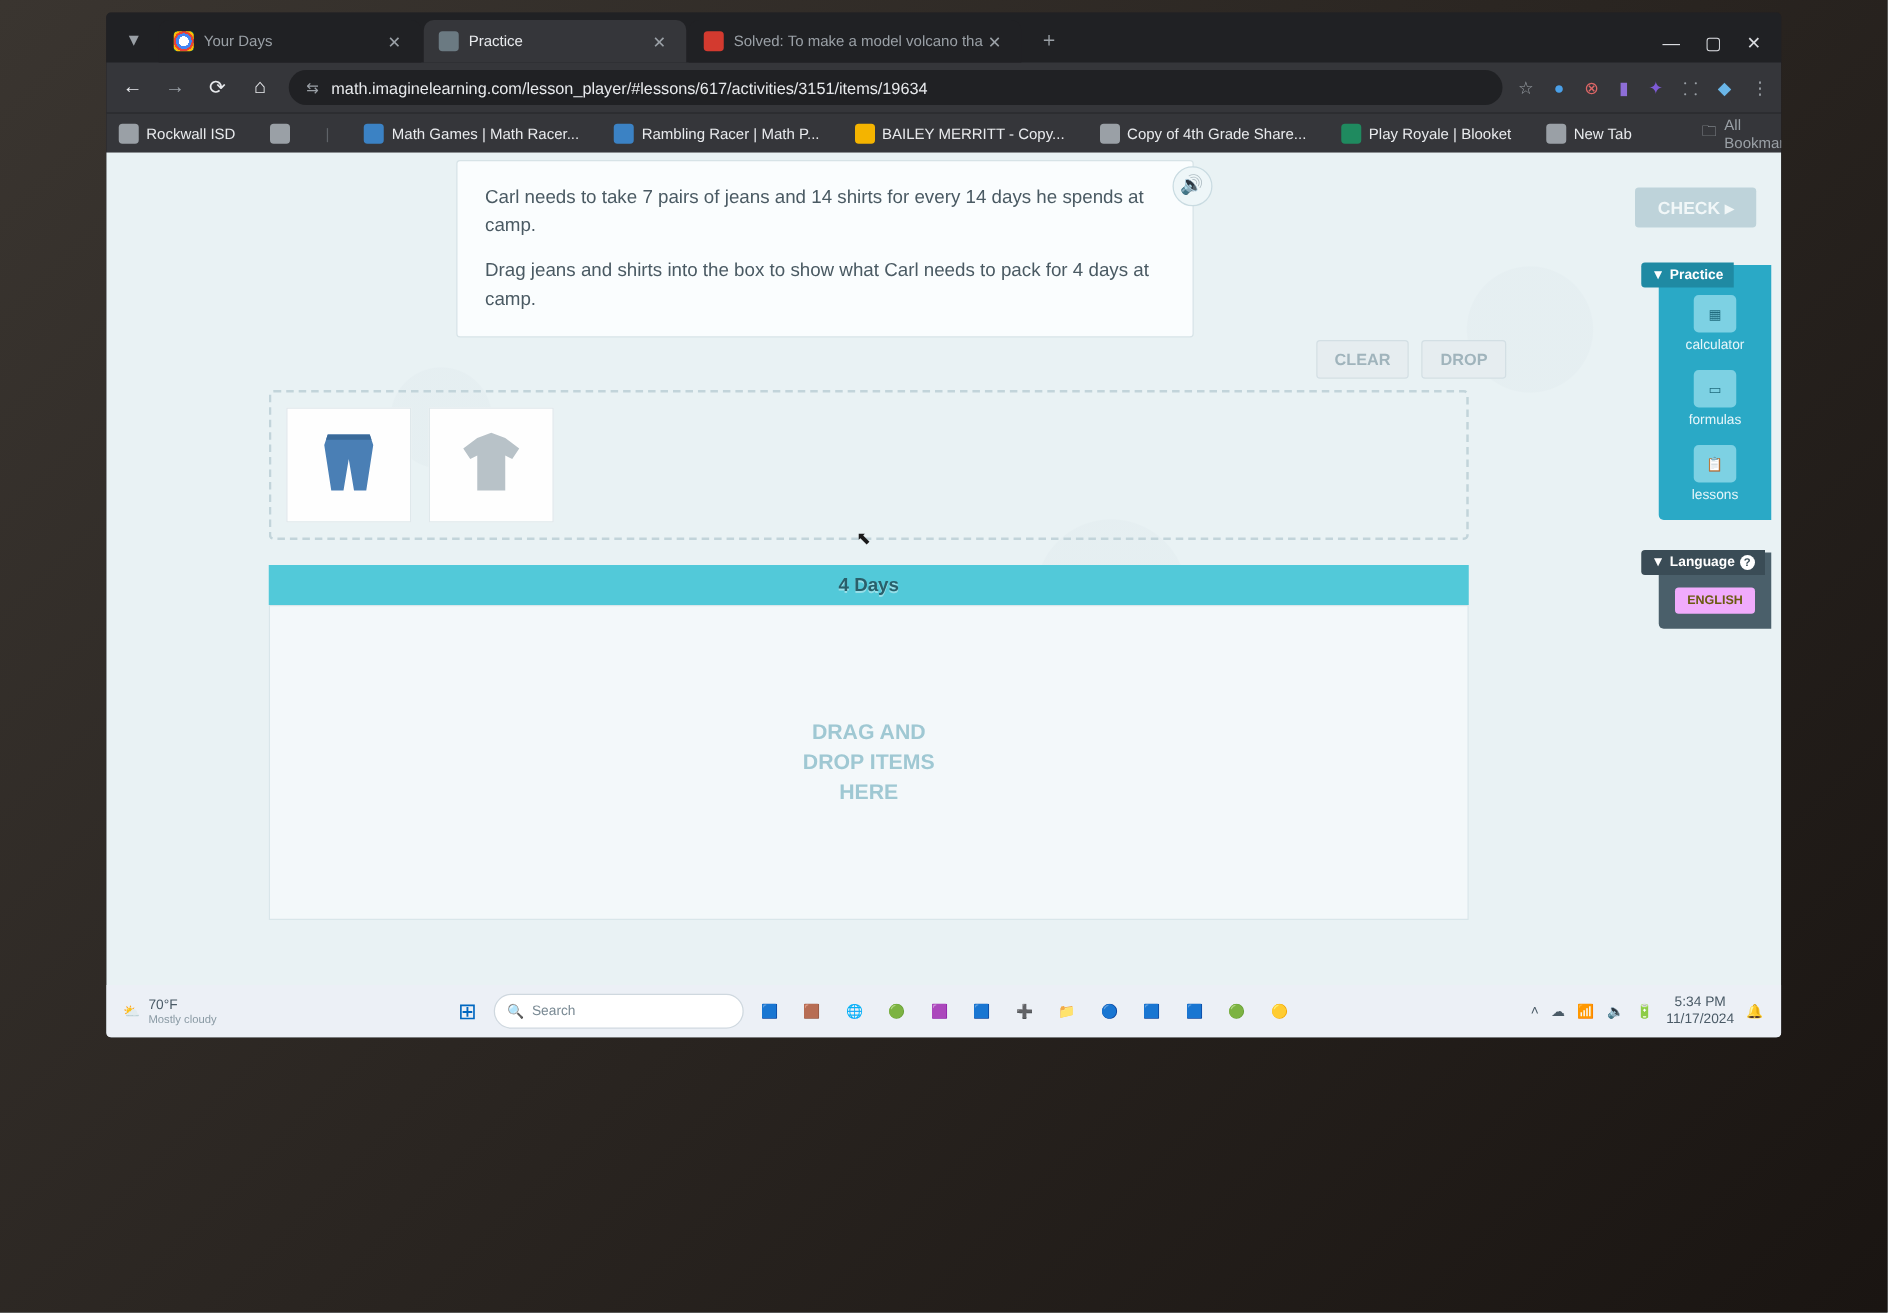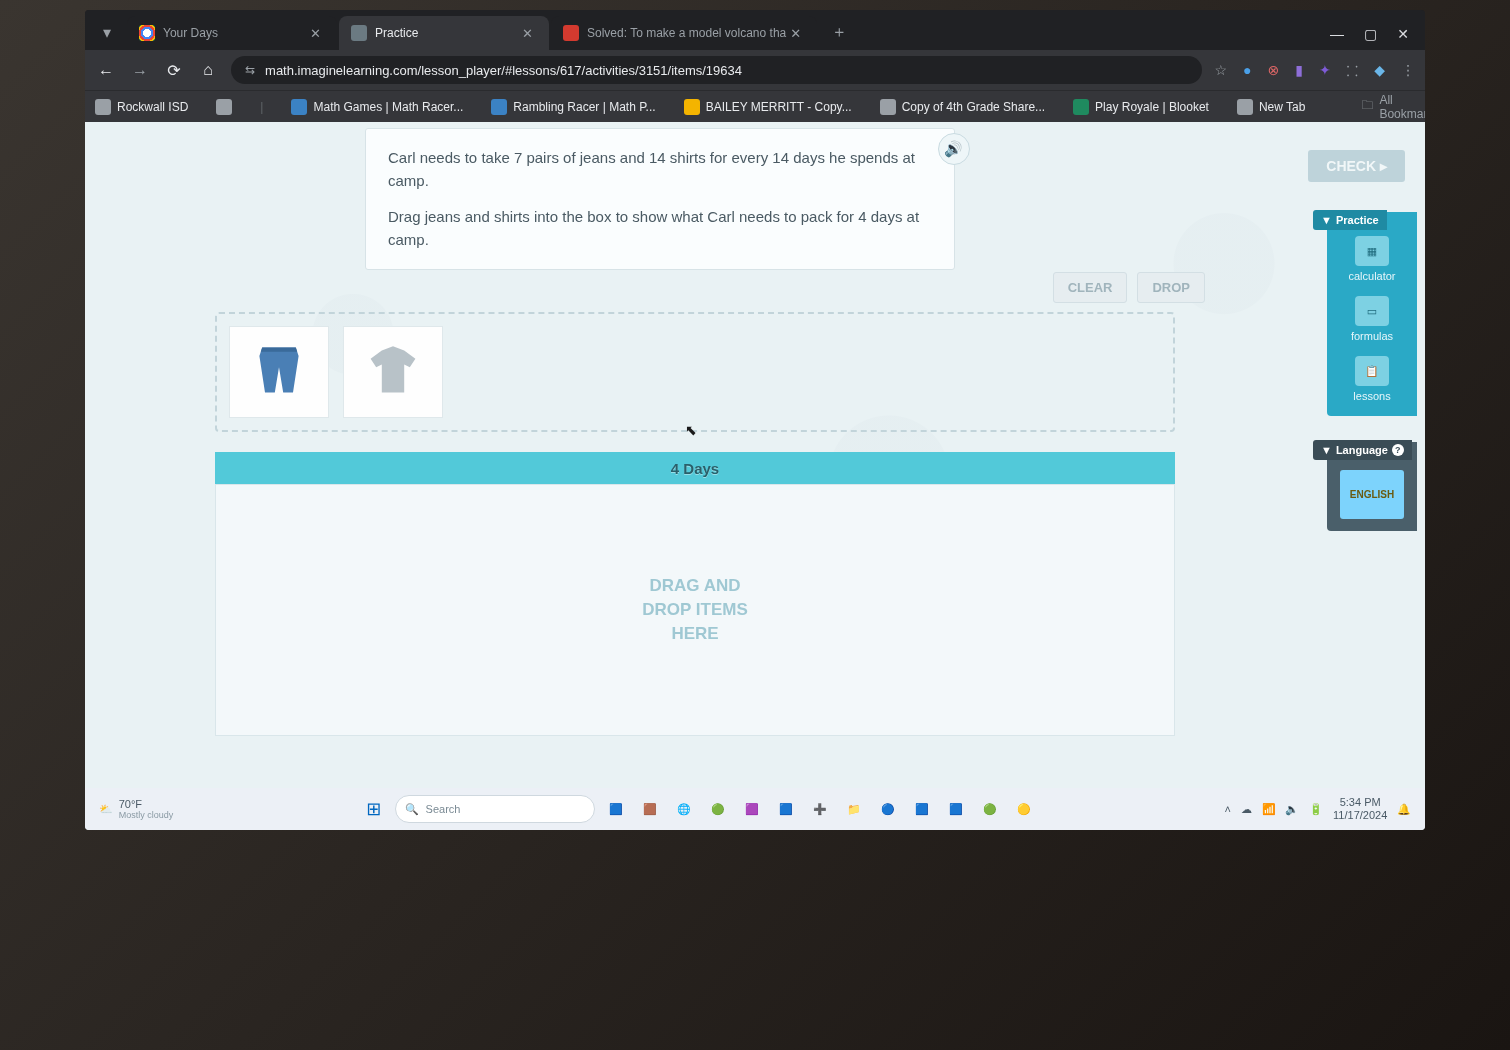--- a/index.html
+++ b/index.html
@@ -215,22 +215,22 @@
     width:90px; background:#4a5f6a; border-radius:4px 0 0 4px;
     padding:28px 6px 12px; display:flex; justify-content:center;
   }
   .lang-tab {
     position:absolute; top:-2px; left:-14px;
     background:#3a4c56; color:#fff; font-size:11px; font-weight:bold;
     padding:4px 8px; border-radius:3px 0 0 3px;
     display:flex;align-items:center;gap:4px;
   }
   .lang-btn {
-    background:#7dd3fc; color:#6a5a10; font-size:10px; font-weight:bold;
-    padding:19px 10px; border-radius:3px; cursor:pointer;
+    background:#f0abfc; color:#6a5a10; font-size:10px; font-weight:bold;
+    padding:5px 10px; border-radius:3px; cursor:pointer;
   }
 
   
   .taskbar {
     position:absolute; left:0; right:0; bottom:0; height:42px;
     background: rgba(235,240,245,.92);
     display:flex; align-items:center; padding:0 14px;
     font-size:11px; color:#4a5a66;
   }
   .weather { display:flex; align-items:center; gap:6px; }

